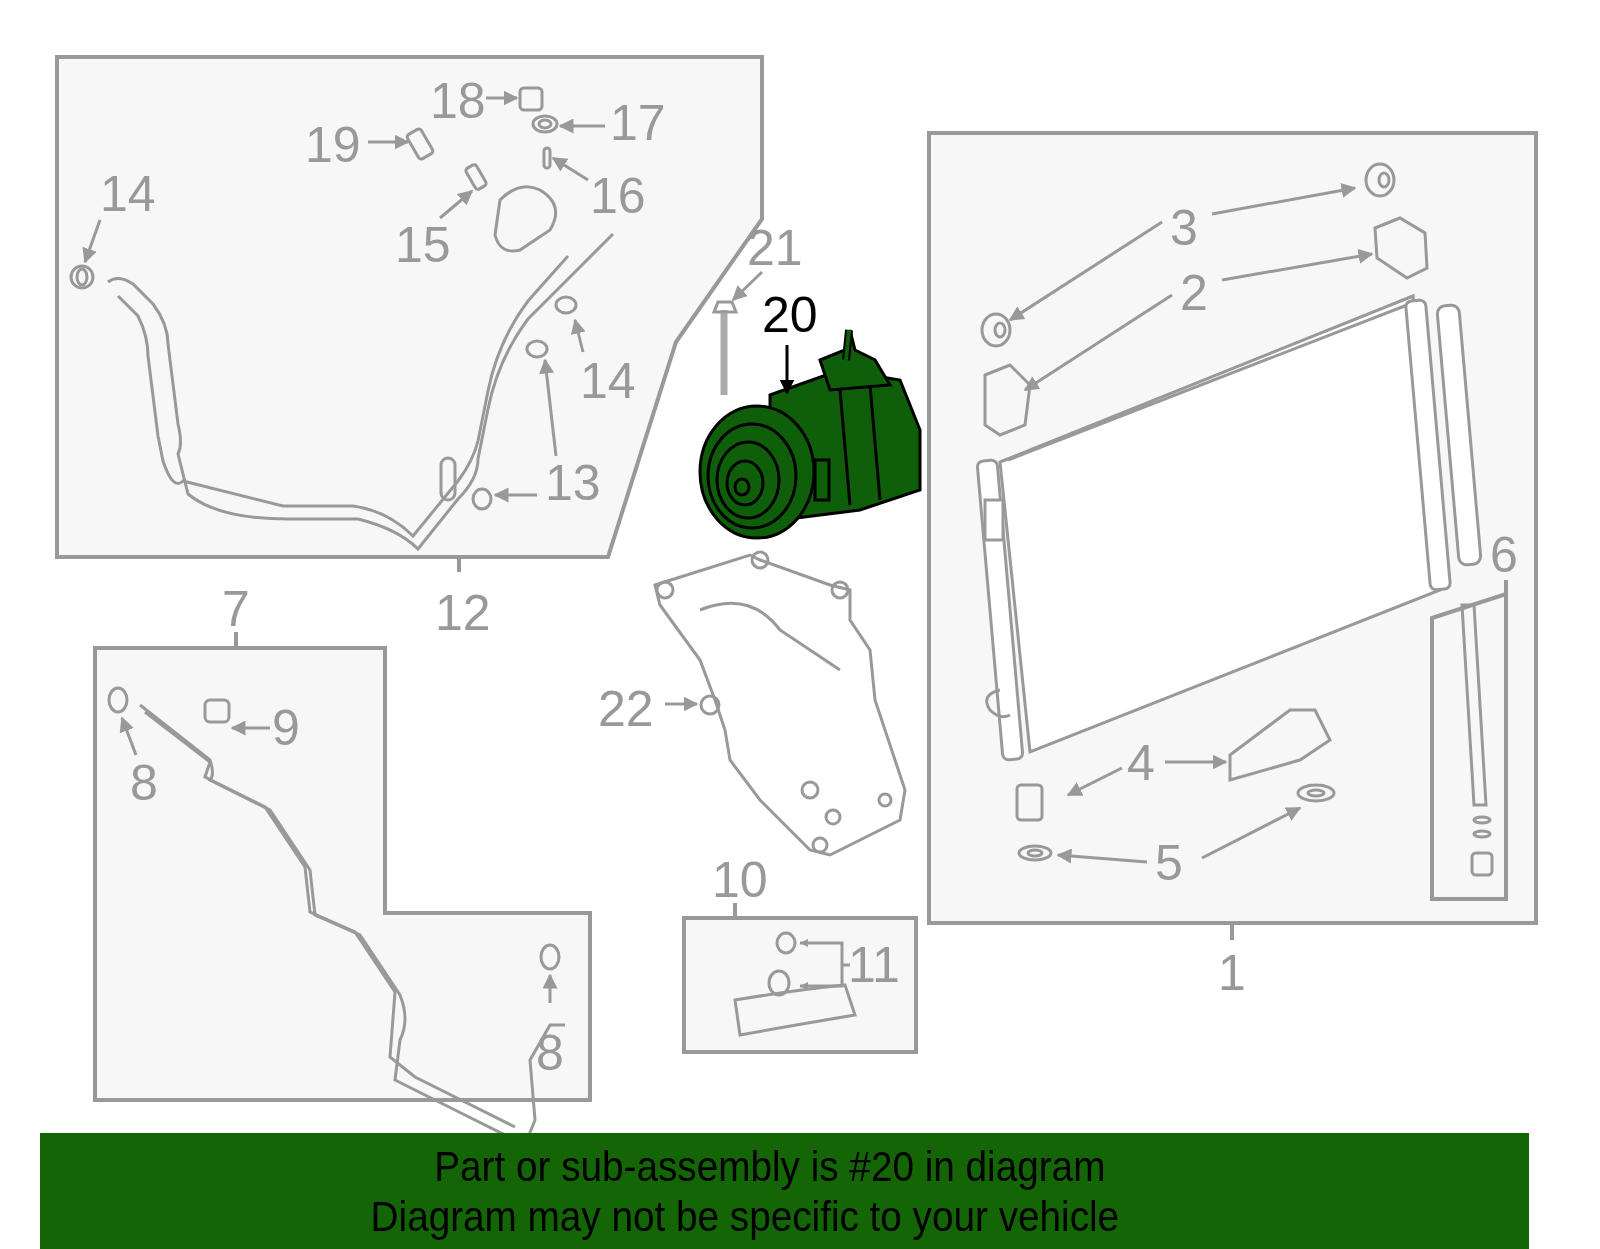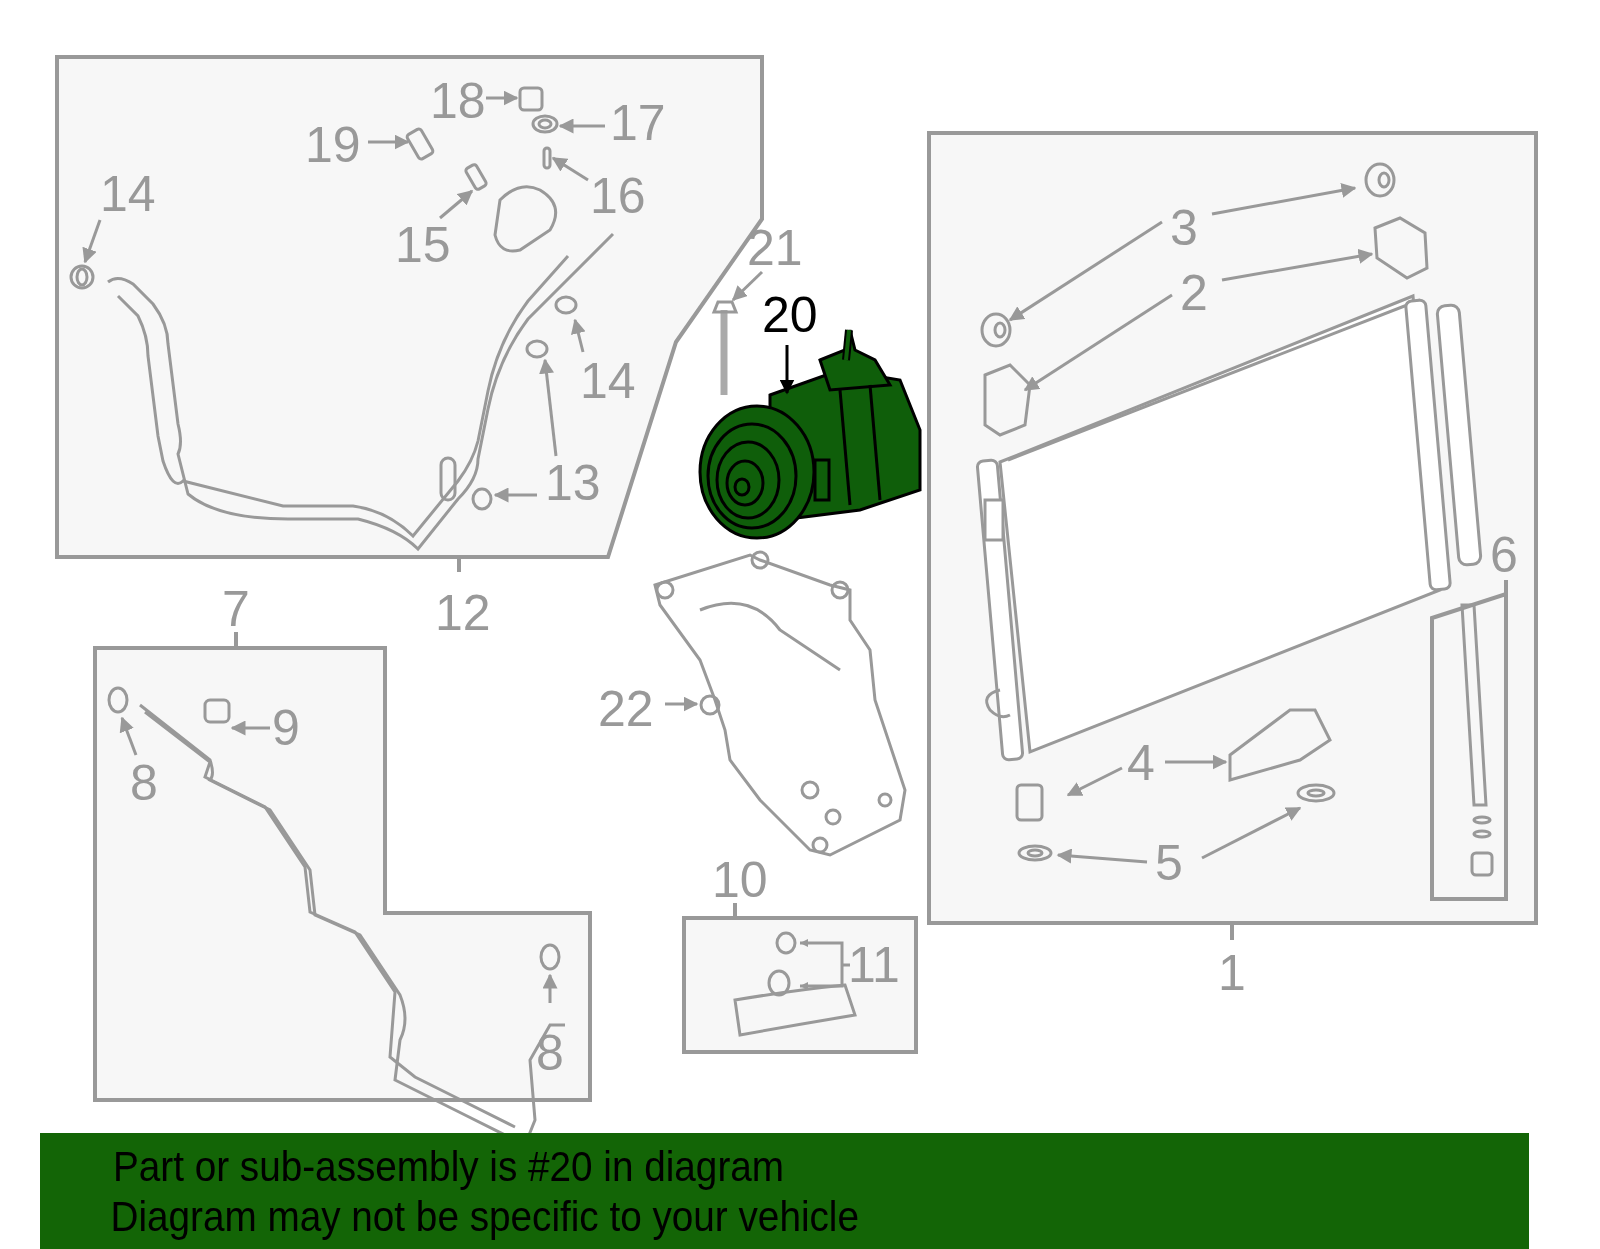--- a/index.html
+++ b/index.html
@@ -1,21 +1,21 @@
 <!DOCTYPE html>
 <html><head>
 <meta charset="utf-8">
 <style>
   html, body { margin:0; padding:0; background:#ffffff; }
   body { width:1600px; height:1249px; position:relative; overflow:hidden; font-family:"Liberation Sans", sans-serif; }
   #diagram { position:absolute; left:0; top:0; width:1600px; height:1249px; }
   .callout { font-family:"Liberation Sans", sans-serif; font-size:50px; fill:#999999; }
   .callout-hl { font-family:"Liberation Sans", sans-serif; font-size:50px; fill:#000000; }
   .banner { position:absolute; left:40px; top:1133px; width:1489px; height:116px; background:#136506;
-            display:flex; flex-direction:column; justify-content:center; }
+            display:flex; flex-direction:column; align-items:center; justify-content:center; }
   .banner-line { font-family:"Liberation Sans", sans-serif; font-size:43px; color:#000; line-height:50px;
                  transform:scaleX(0.9); white-space:nowrap; }
   .banner-line.l1 { margin-right:30px; }
   .banner-line.l2 { margin-right:80px; }
 </style>
 </head>
 <body>
 
 <svg id="diagram" viewBox="0 0 1600 1249" xmlns="http://www.w3.org/2000/svg">
   <defs>

